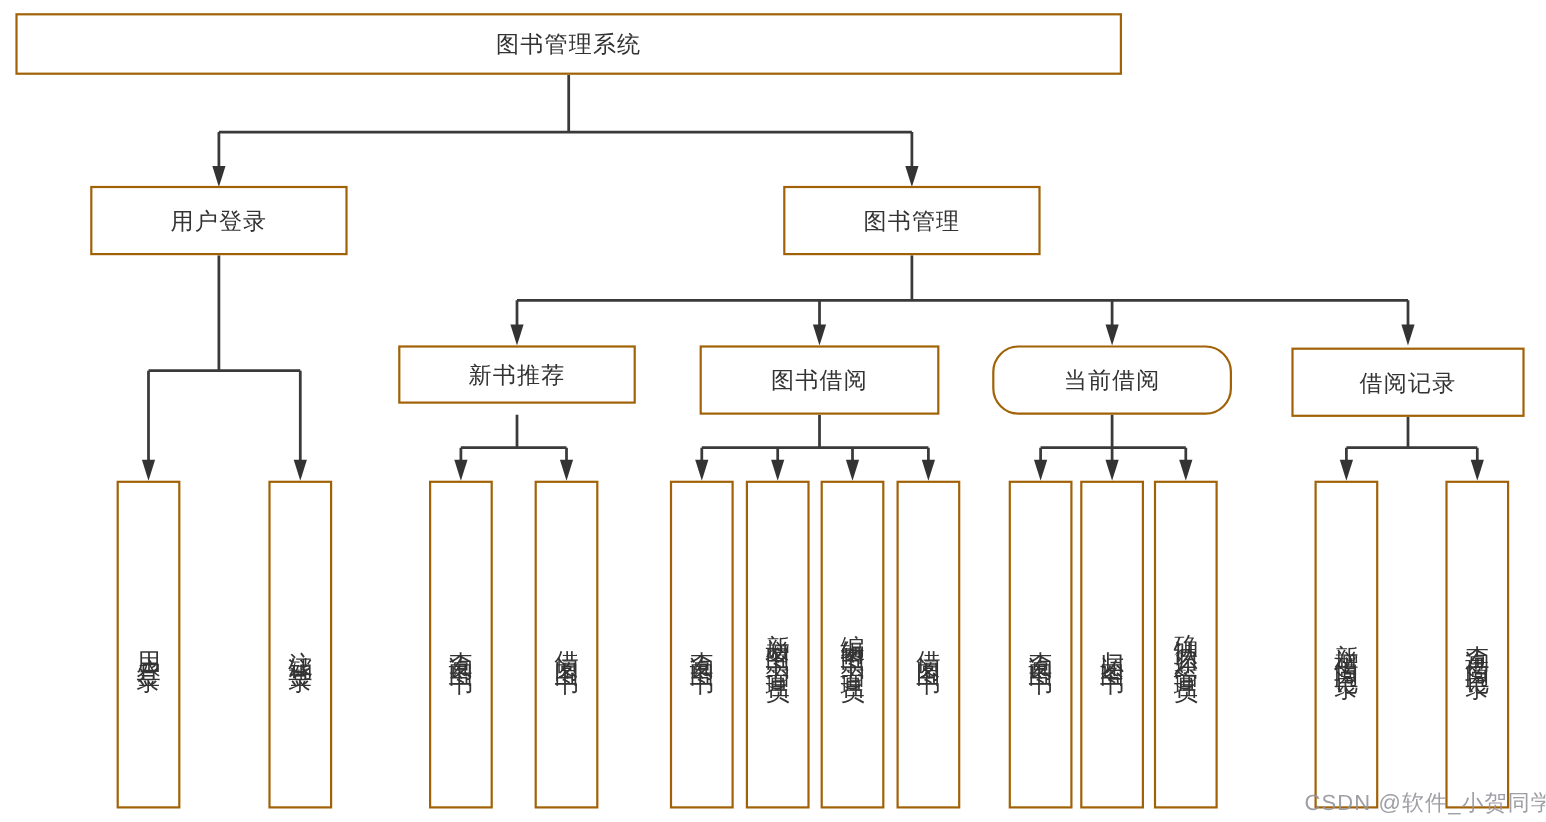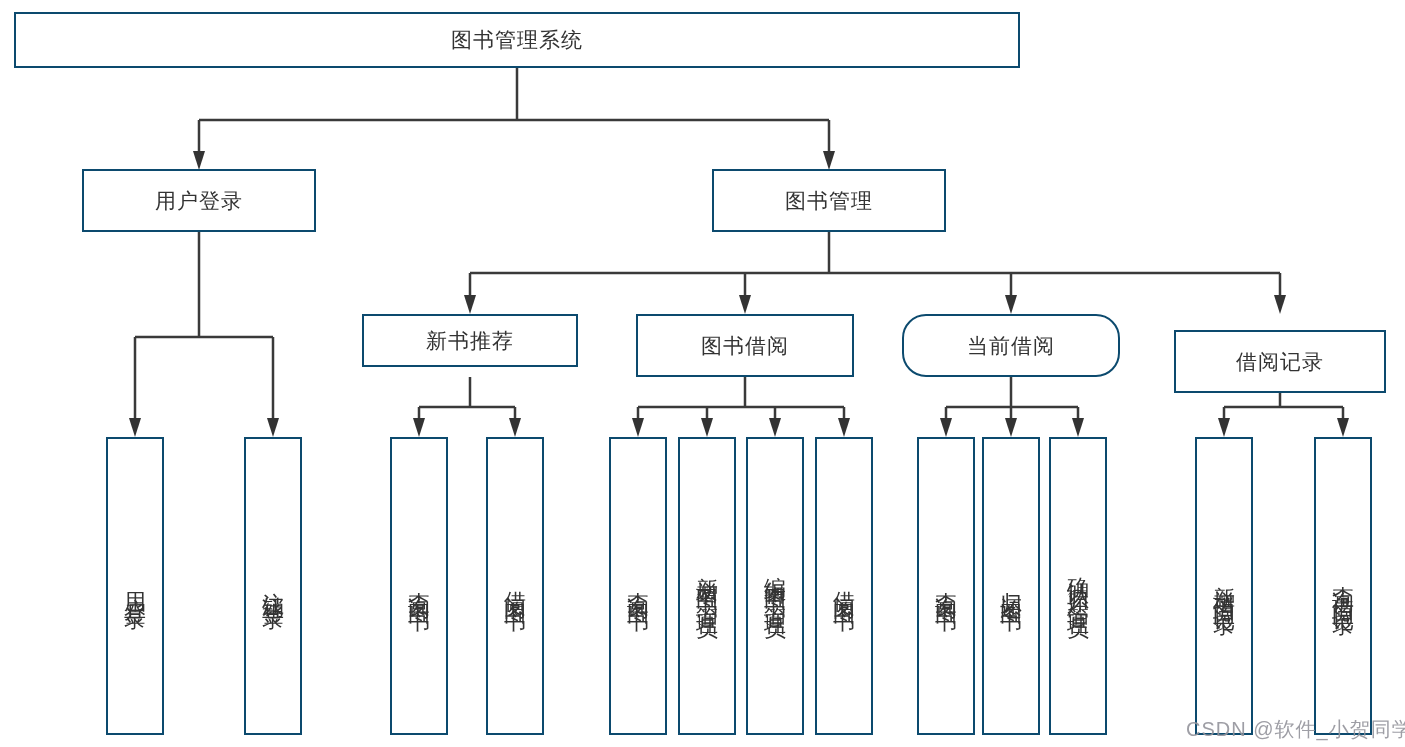--- a/index.html
+++ b/index.html
@@ -17,21 +17,21 @@
   }
   .connectors {
     position: absolute;
     left: 0;
     top: 0;
     pointer-events: none;
   }
   .box {
     position: absolute;
     box-sizing: border-box;
-    border: 2px solid #0c4a6e;
+    border: 2px solid #a16207;
     background: #ffffff;
     color: #333333;
     display: flex;
     align-items: center;
     justify-content: center;
     font-size: 21px;
     letter-spacing: 1px;
     white-space: nowrap;
   }
   .box.vert {
@@ -42,21 +42,21 @@
     white-space: normal;
     line-height: 1;
   }
   
   .n-root   { left: 14px;   top: 12px;  width: 1006px; height: 56px; }
   .n-login  { left: 82px;   top: 169px; width: 234px;  height: 63px; }
   .n-mgmt   { left: 712px;  top: 169px; width: 234px;  height: 63px; }
   .n-newrec { left: 362px;  top: 314px; width: 216px;  height: 53px; }
   .n-borrow { left: 636px;  top: 314px; width: 218px;  height: 63px; }
   .n-cur    { left: 902px;  top: 314px; width: 218px;  height: 63px; border-radius: 24px; }
-  .n-rec    { left: 1174px; top: 330px; width: 212px;  height: 63px; }
+  .n-rec    { left: 1174px; top: 316px; width: 212px;  height: 63px; }
   
   .leaf { top: 437px; height: 298px; width: 58px; }
   .lf1  { left: 106px; }
   .lf2  { left: 244px; }
   .lf3  { left: 390px; }
   .lf4  { left: 486px; }
   .lf5  { left: 609px; }
   .lf6  { left: 678px; }
   .lf7  { left: 746px; }
   .lf8  { left: 815px; }

